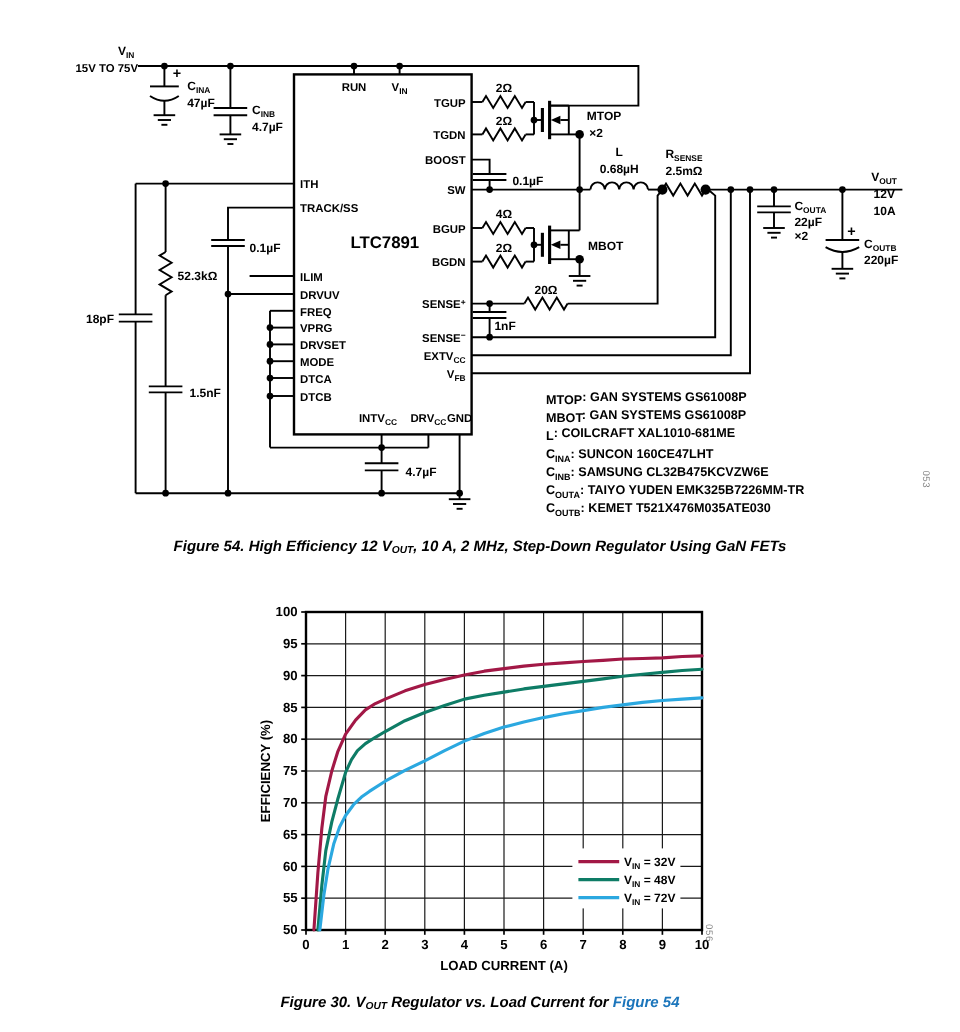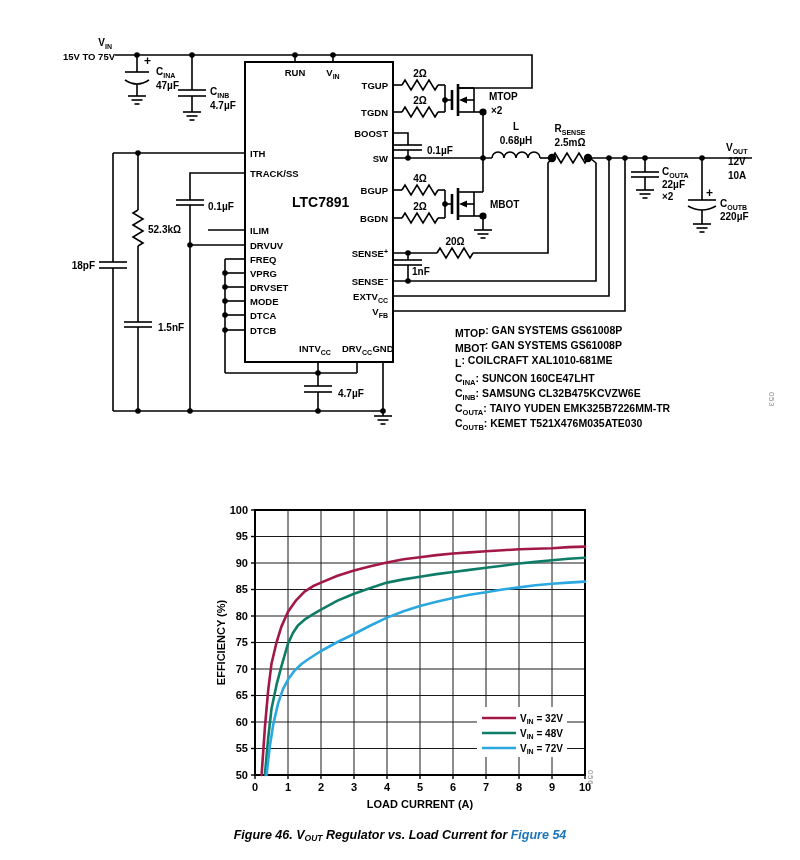--- a/index.html
+++ b/index.html
@@ -325,20 +325,21 @@
     <text class="tn" x="455" y="337"><tspan>MTOP</tspan><tspan class="sub8" dy="3"></tspan><tspan dy="-3">: GAN SYSTEMS GS61008P</tspan></text>
     <text class="tn" x="455" y="352"><tspan>MBOT</tspan><tspan class="sub8" dy="3"></tspan><tspan dy="-3">: GAN SYSTEMS GS61008P</tspan></text>
     <text class="tn" x="455" y="367"><tspan>L</tspan><tspan class="sub8" dy="3"></tspan><tspan dy="-3">: COILCRAFT XAL1010-681ME</tspan></text>
     <text class="tn" x="455" y="382"><tspan>C</tspan><tspan class="sub8" dy="3">INA</tspan><tspan dy="-3">: SUNCON 160CE47LHT</tspan></text>
     <text class="tn" x="455" y="397"><tspan>C</tspan><tspan class="sub8" dy="3">INB</tspan><tspan dy="-3">: SAMSUNG CL32B475KCVZW6E</tspan></text>
     <text class="tn" x="455" y="412"><tspan>C</tspan><tspan class="sub8" dy="3">OUTA</tspan><tspan dy="-3">: TAIYO YUDEN EMK325B7226MM-TR</tspan></text>
     <text class="tn" x="455" y="427"><tspan>C</tspan><tspan class="sub8" dy="3">OUTB</tspan><tspan dy="-3">: KEMET T521X476M035ATE030</tspan></text>
   </g>
 </svg>
 
+<div class="cap" style="top:448px"><span>Figure 54. High Efficiency 12 V</span><span class="s">OUT</span><span>, 10 A, 2 MHz, Step-Down Regulator Using GaN FETs</span></div>
 
 <div class="code" style="left:776px;top:392px">053</div>
 
 <svg id="chart" width="420" height="330" style="position:absolute;left:215px;top:495px">
       <g>
         <line class="grid" x1="40" y1="253.5" x2="370" y2="253.5"></line>
         <line class="grid" x1="40" y1="227.0" x2="370" y2="227.0"></line>
         <line class="grid" x1="40" y1="200.5" x2="370" y2="200.5"></line>
         <line class="grid" x1="40" y1="174.0" x2="370" y2="174.0"></line>
         <line class="grid" x1="40" y1="147.5" x2="370" y2="147.5"></line>
@@ -414,15 +415,15 @@
         <text class="leg" x="305" y="241.5">V<tspan class="sub" dy="2.5">IN</tspan><tspan dy="-2.5"> = 48V</tspan></text>
         <line x1="267" y1="253" x2="301" y2="253" stroke="#2BA8E0" stroke-width="2.6"></line>
         <text class="leg" x="305" y="256.5">V<tspan class="sub" dy="2.5">IN</tspan><tspan dy="-2.5"> = 72V</tspan></text>
       </g>
       <text class="alab" transform="translate(10,147.5) rotate(-90)" text-anchor="middle">EFFICIENCY (%)</text>
       <text class="alab" x="205" y="313" text-anchor="middle">LOAD CURRENT (A)</text>
     </svg>
 
 <div class="code" style="left:595px;top:770px">056</div>
 
-<div class="cap" style="top:828px"><span>Figure 46. V</span><span class="s">OUT</span><span> Regulator vs. Load Current for </span><span class="lnk">Figure 54</span></div>
+<div class="cap" style="top:828px"><span>Figure 30. V</span><span class="s">OUT</span><span> Regulator vs. Load Current for </span><span class="lnk">Figure 54</span></div>
 
 </div>
 
 </body></html>

